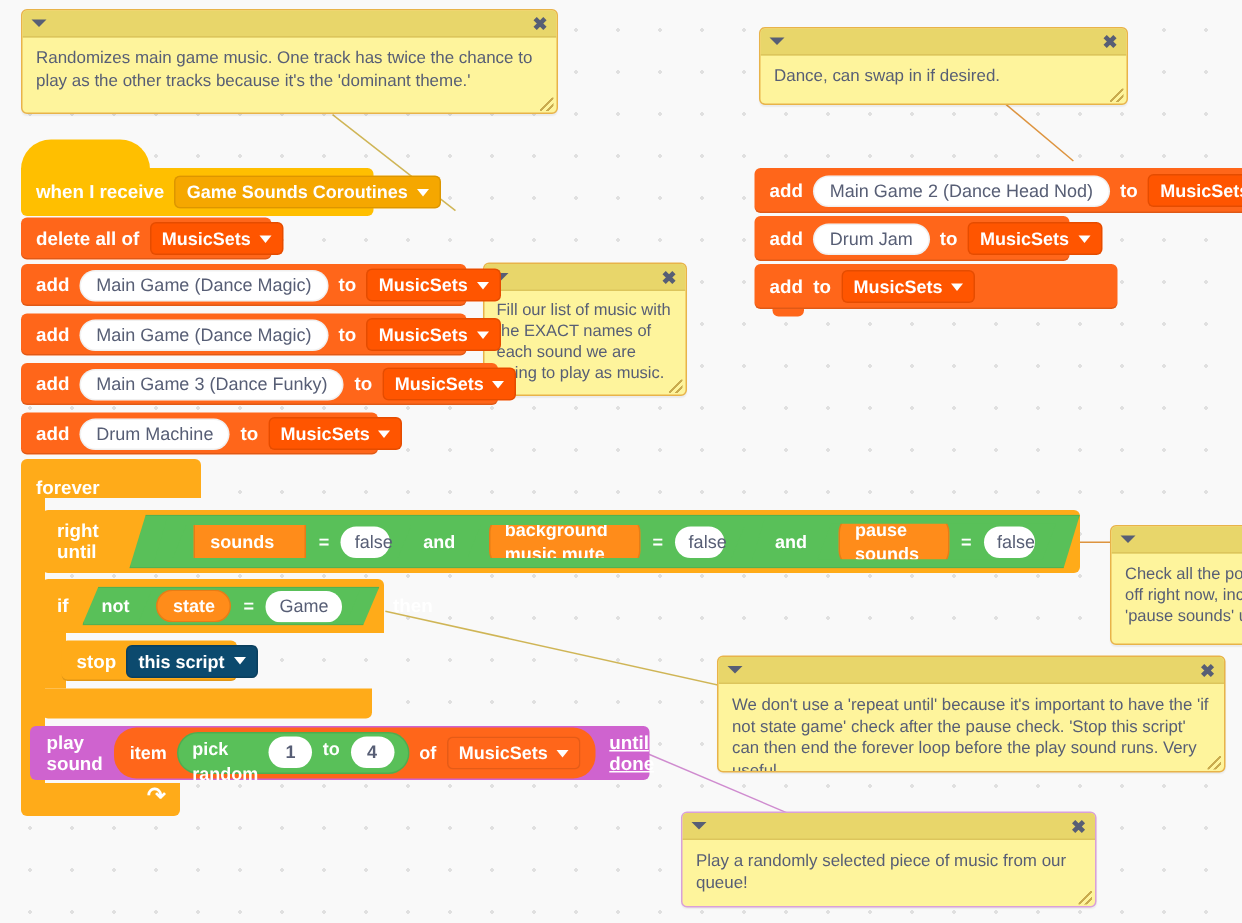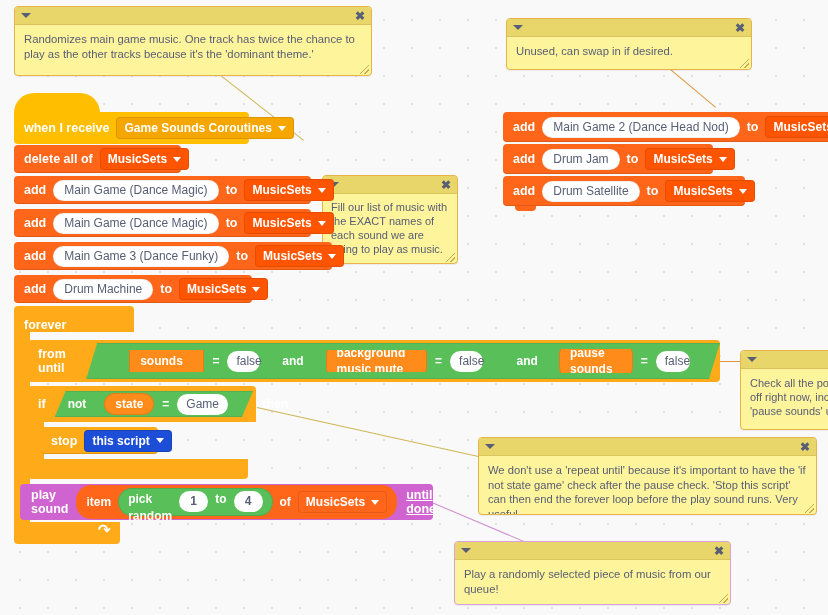--- a/index.html
+++ b/index.html
@@ -111,21 +111,21 @@
     padding:2px 9px;font-size:12px;font-weight:bold;min-width:11px;text-align:center;
     line-height:17px;display:inline-block;
   }
   .dd{
     display:inline-flex;align-items:center;gap:6px;
     border-radius:4px;padding:3px 8px;font-size:12px;font-weight:bold;color:#fff;
     line-height:16px;
   }
   .dd.list{background:#ff5500;box-shadow:inset 0 0 0 1px rgba(0,0,0,.10);}
   .dd.events{background:#f5a700;box-shadow:inset 0 0 0 1px rgba(0,0,0,.10);}
-  .dd.control{background:#1d4ed8;box-shadow:inset 0 0 0 1px rgba(0,0,0,.14);}
+  .dd.control{background:#0c4a6e;box-shadow:inset 0 0 0 1px rgba(0,0,0,.14);}
   .dd .arw{
     width:0;height:0;border-left:4.5px solid transparent;border-right:4.5px solid transparent;
     border-top:5px solid #fff;
   }
   .roundvar{
     background:#ff8c1a;border-radius:13px;color:#fff;font-size:12px;font-weight:bold;
     padding:3px 11px;display:inline-block;line-height:16px;
     box-shadow:inset 0 0 0 1px rgba(0,0,0,.10);
   }
   .roundop{
@@ -200,21 +200,21 @@
     </div>
     <div class="body">Randomizes main game music. One track has twice the chance to play as the other tracks because it's the 'dominant theme.'</div>
     <div class="grip"></div>
   </div>
 
   <div class="comment" style="left:506px;top:18px;width:246px;height:52px;">
     <div class="bar">
       <span class="caret"></span>
       <span class="close">✖</span>
     </div>
-    <div class="body">Unused, can swap in if desired.</div>
+    <div class="body">Dance, can swap in if desired.</div>
     <div class="grip"></div>
   </div>
 
   <div class="comment" style="left:322px;top:175px;width:136px;height:89px;">
     <div class="bar">
       <span class="caret"></span>
       <span class="close">✖</span>
     </div>
     <div class="body" style="font-size:11px;line-height:14px;padding:6px 8px;">Fill our list of music with the EXACT names of each sound we are going to play as music.</div>
     <div class="grip"></div>
@@ -266,21 +266,20 @@
       <span class="txtin">Drum Jam</span>
       <span class="lbl">to</span>
       <span class="dd list">
         <span>MusicSets</span>
         <span class="arw"></span>
       </span>
     </div>
 
     <div class="stack c-list" style="position:relative;width:222px;margin-top:2px;">
       <span class="lbl">add</span>
-      <span class="txtin">Drum Satellite</span>
       <span class="lbl">to</span>
       <span class="dd list">
         <span>MusicSets</span>
         <span class="arw"></span>
       </span>
     </div>
     <div style="position:relative;height:5px;width:222px;">
       <div style="position:absolute;left:12px;top:0;width:21px;height:5px;background:#ff661a;border-radius:0 0 4px 4px;"></div>
     </div>
   </div>
@@ -349,21 +348,21 @@
       <span class="lbl">forever</span>
     </div>
   </div>
 
   <div style="position:absolute;left:14px;top:330px;width:16px;height:206px;background:#ffab19;"></div>
 
   <div style="position:absolute;left:14px;top:522px;width:106px;height:22px;background:#ffab19;border-radius:0 0 4px 4px;"></div>
   <div class="arrowloop" style="left:98px;top:521px;">↷</div>
 
   <div style="position:absolute;left:28px;top:340px;width:692px;height:42px;background:#ffab19;border-radius:4px;display:flex;align-items:center;padding-left:10px;box-sizing:border-box;">
-    <span class="lbl" style="margin-right:10px;">from until</span>
+    <span class="lbl" style="margin-right:10px;">right until</span>
     <span class="hexouter" style="height:30px;">
       <span class="hexinner" style="height:24px;">
         <span class="hex" style="height:22px;padding:0 14px;">
           <span class="roundvar">all sounds mute</span>
           <span class="lbl sm">=</span>
           <span class="numin" style="font-weight:normal;">false</span>
         </span>
         <span class="lbl sm">and</span>
         <span class="hex" style="height:22px;padding:0 14px;">
           <span class="roundvar">background music mute</span>

